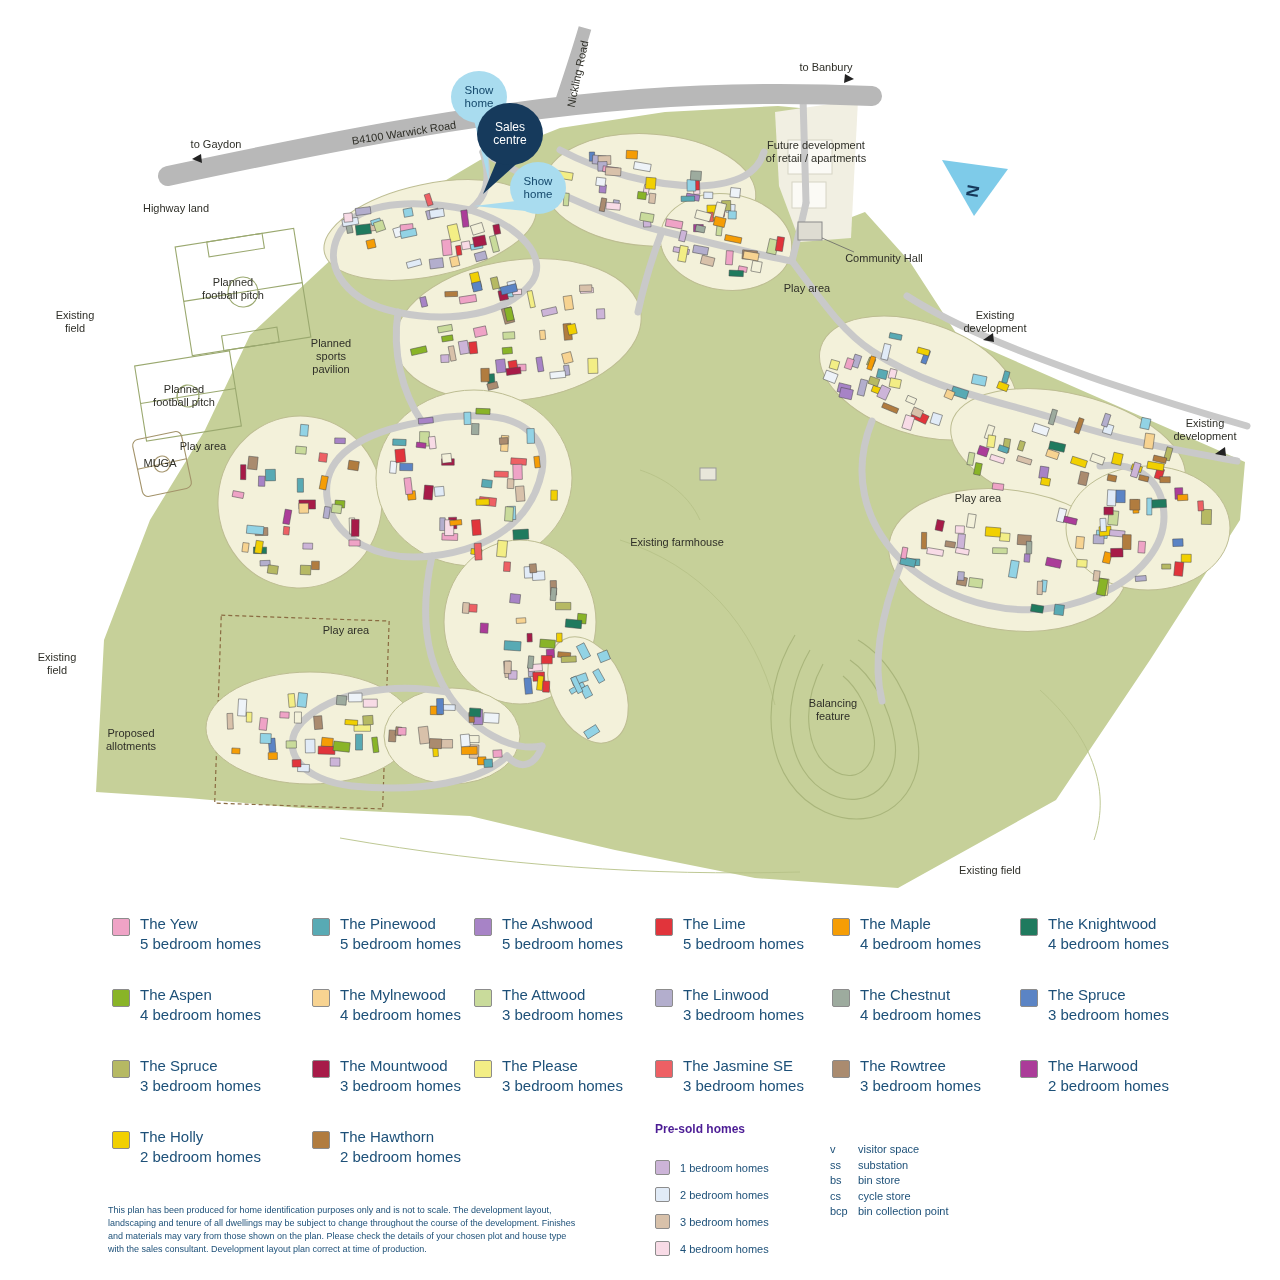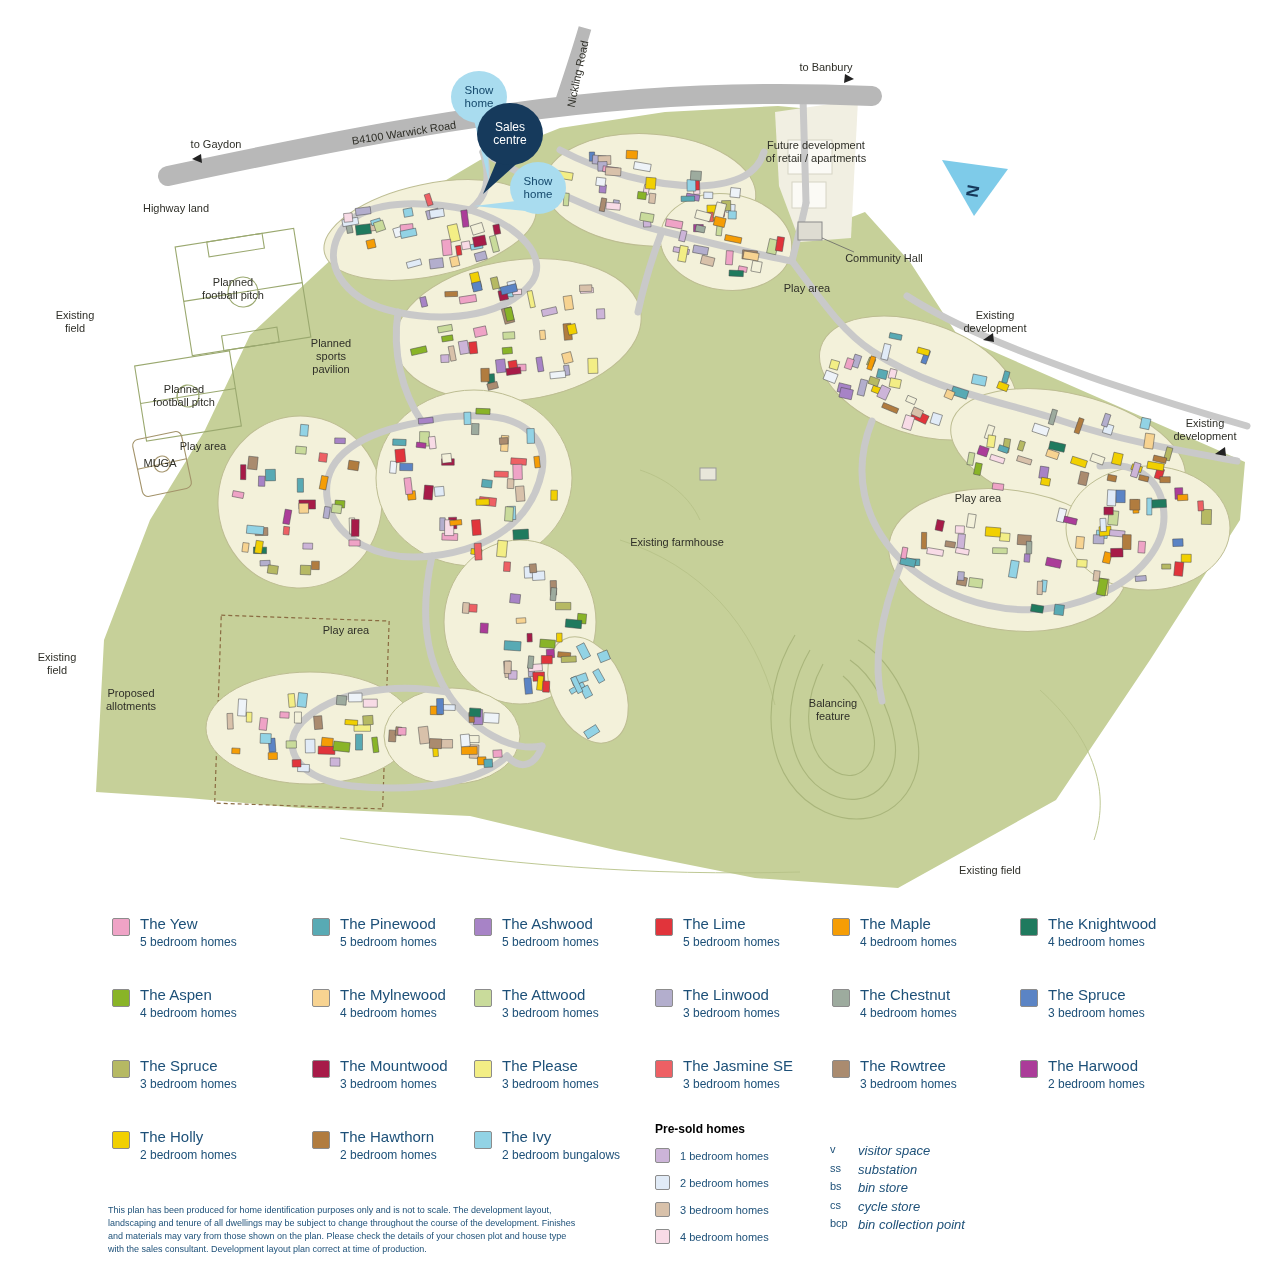--- a/index.html
+++ b/index.html
@@ -19,31 +19,31 @@
   .bubble.light{width:56px;height:52px;background:#a9dcef;color:#14486b;justify-content:center;}
   .bubble.dark{width:66px;height:62px;background:#163a5c;color:#ffffff;font-size:12px;}
   .bubble span{display:block;width:44px;}
   
   .legend-grid{position:absolute;left:112px;top:915px;display:grid;
       grid-template-columns:200px 162px 181px 177px 188px 248px;grid-auto-rows:71px;}
   .lg-item{display:flex;align-items:flex-start;}
   .swatch{width:16px;height:16px;border:1px solid #8c8c8c;border-radius:2px;
       margin:3px 10px 0 0;flex:0 0 16px;}
   .lg-name{color:#1d5078;font-size:15px;margin-bottom:3px;}
-  .lg-desc{color:#1d5078;font-size:12px;}
+  .lg-desc{color:#1d5078;font-size:15px;}
   .presold{position:absolute;left:655px;top:1122px;}
-  .presold-title{color:#000000;font-size:12px;font-weight:bold;margin-bottom:12px;}
+  .presold-title{color:#4c1d95;font-size:12px;font-weight:bold;margin-bottom:24px;}
   .ps-item{display:flex;align-items:center;margin-bottom:12px;}
   .ps-swatch{width:13px;height:13px;border:1px solid #8c8c8c;border-radius:2px;
       margin-right:10px;flex:0 0 13px;}
   .ps-label{color:#1d5078;font-size:11px;}
   .abbr{position:absolute;left:830px;top:1143px;}
   .abbr-row{display:flex;margin-bottom:3.5px;}
   .abbr-key{color:#1d5078;font-size:11px;width:28px;}
-  .abbr-label{color:#1d5078;font-size:13px;font-style:italic;}
+  .abbr-label{color:#1d5078;font-size:11px;}
   .disclaimer{position:absolute;left:108px;top:1204px;width:468px;color:#1d5078;
       font-size:9px;line-height:1.45;}
 </style>
 </head>
 <body>
 
 <div class="canvas">
 
   <svg id="mapsvg" width="1280" height="900" viewBox="0 0 1280 900">
 
@@ -590,21 +590,21 @@
   <div class="ml" style="left:331px;top:356px;width:70px">Planned sports pavilion</div>
   <div class="ml" style="left:184px;top:396px;width:70px">Planned football pitch</div>
   <div class="ml" style="left:203px;top:446px;width:50px">Play area</div>
   <div class="ml nowrap" style="left:160px;top:463px">MUGA</div>
   <div class="ml" style="left:995px;top:322px;width:100px">Existing development</div>
   <div class="ml" style="left:1205px;top:430px;width:100px">Existing development</div>
   <div class="ml" style="left:978px;top:498px;width:50px">Play area</div>
   <div class="ml" style="left:677px;top:542px;width:100px">Existing farmhouse</div>
   <div class="ml" style="left:346px;top:630px;width:50px">Play area</div>
   <div class="ml" style="left:57px;top:664px;width:60px">Existing field</div>
-  <div class="ml" style="left:131px;top:700px;width:100px">Proposed allotments</div>
+  <div class="ml" style="left:131px;top:740px;width:100px">Proposed allotments</div>
   <div class="ml" style="left:833px;top:710px;width:80px">Balancing feature</div>
   <div class="ml" style="left:990px;top:870px;width:70px">Existing field</div>
 
   <div class="bubble light" style="left:479px;top:97px">
       <span>Show home</span>
     </div>
   <div class="bubble dark" style="left:510px;top:134px">
       <span>Sales centre</span>
     </div>
   <div class="bubble light" style="left:538px;top:188px">
@@ -766,27 +766,20 @@
       </div>
 
       <div class="lg-item">
         <span class="swatch" style="background: rgb(177, 124, 63);"></span>
         <div>
           <div class="lg-name">The Hawthorn</div>
           <div class="lg-desc">2 bedroom homes</div>
         </div>
       </div>
 
-      <div class="lg-item">
-        <span class="swatch" style="background: rgb(146, 211, 229);"></span>
-        <div>
-          <div class="lg-name">The Ivy</div>
-          <div class="lg-desc">2 bedroom bungalows</div>
-        </div>
-      </div>
     </div>
 
   <div class="presold">
     <div class="presold-title">Pre-sold homes</div>
     <div>
 
         <div class="ps-item">
           <span class="ps-swatch" style="background: rgb(204, 180, 216);"></span>
           <span class="ps-label">1 bedroom homes</span>
         </div>

